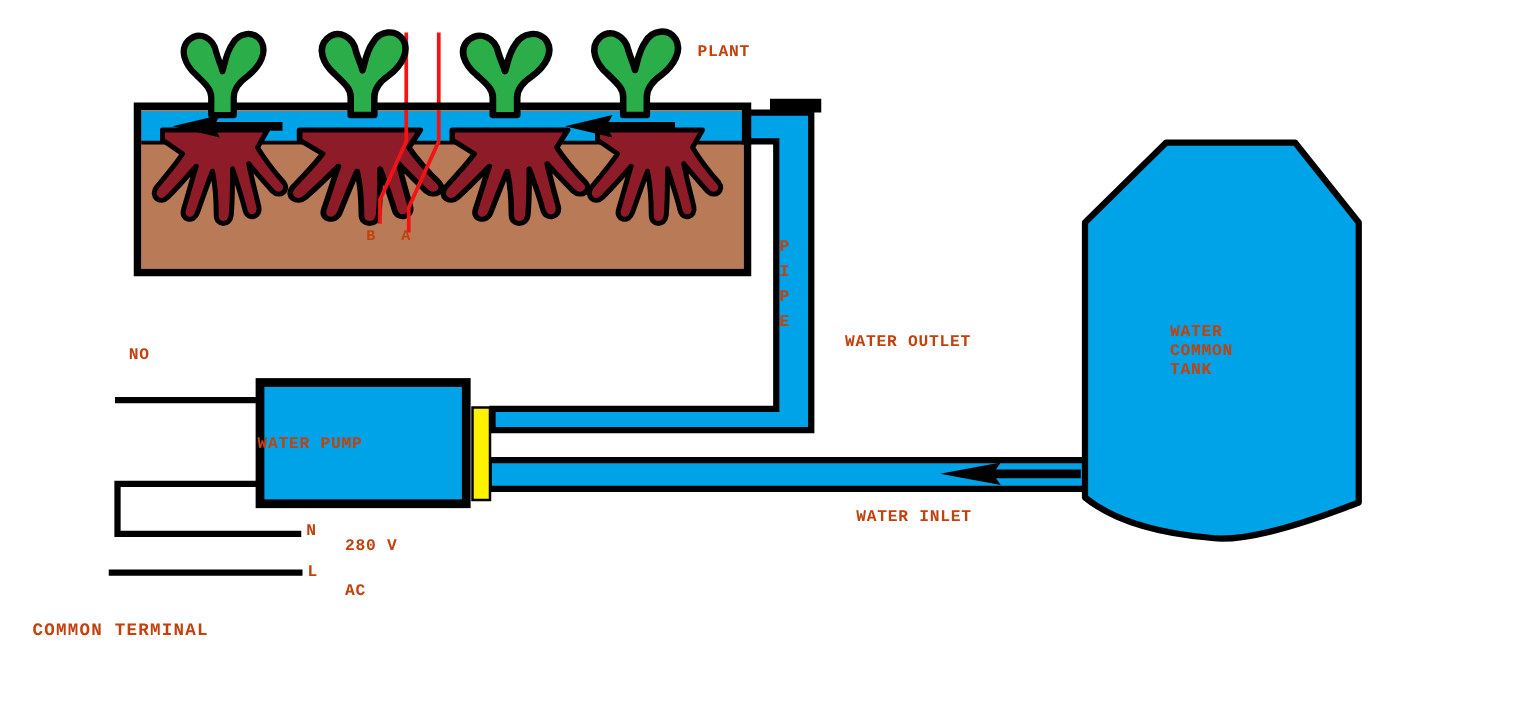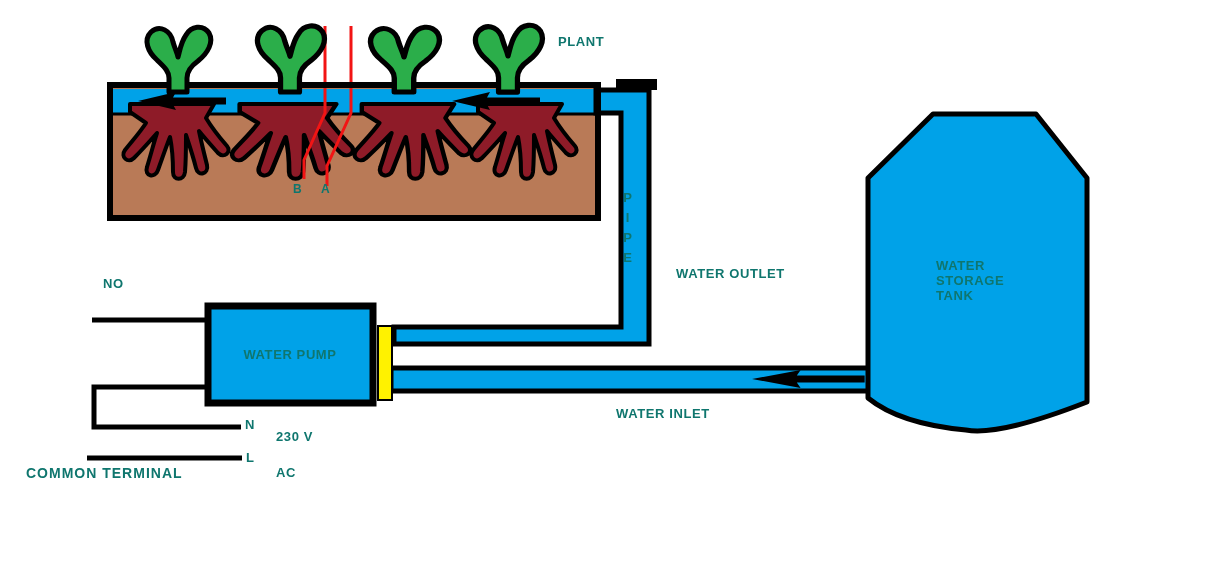--- a/index.html
+++ b/index.html
@@ -2,30 +2,30 @@
 <html><head>
 <meta charset="utf-8">
 <style>
   html,body{margin:0;padding:0;background:#fff;}
   .canvas{
     position:relative;width:1220px;height:573px;background:#ffffff;
     font-family:"DejaVu Serif", serif;overflow:hidden;
   }
   .canvas svg{position:absolute;left:0;top:0;}
   .lbl{
-    position:absolute;font-weight:bold;font-size:13px;color:#0f766e;
+    position:absolute;font-weight:bold;font-size:13px;color:#c2410c;
     letter-spacing:0.6px;white-space:pre-line;line-height:15px;
-    font-family:Liberation Sans, sans-serif;
+    font-family:Liberation Mono, monospace;
   }
   .lbl.small{font-size:12px;}
-  .lbl.big{font-size:14px;letter-spacing:1px;}
+  .lbl.big{font-size:14px;letter-spacing:1px;margin-top:32px;}
   .lbl.vertical{
     writing-mode:vertical-rl;text-orientation:upright;letter-spacing:5px;
   }
-  .lbl.center{text-align:center;}
+  .lbl.center{}
 </style>
 </head>
 <body>
 
 <div class="canvas">
 
   <svg width="1220" height="573" viewBox="0 0 1220 573">
     <defs>
       <path id="plantShape" d="M -9,2 L -9,-12 C -9,-19 -14,-23 -21,-30 C -30,-38 -35,-50 -27,-58 C -18,-66 -7,-59 -5,-48 C -3,-41 -1,-38 0,-33 C 2,-40 3,-48 8,-55 C 13,-64 25,-66 31,-57 C 36,-48 30,-37 20,-29 C 13,-24 9,-19 9,-12 L 9,2 Z" stroke="#000000" stroke-width="5" stroke-linejoin="round"></path>
       <path id="rootShape" d="M -42,-6 L 42,-6 L 34,8 C 40,18 48,28 55,36 C 60,42 52,49 46,43 C 38,34 31,26 27,21 C 29,31 32,43 35,55 C 37,64 26,67 24,58 C 21,46 17,34 14,25 C 14,37 14,50 13,62 C 12,71 1,71 1,62 C 1,49 0,37 -2,27 C -6,37 -10,49 -14,60 C -17,69 -28,66 -25,57 C -21,44 -18,32 -15,23 C -22,31 -30,40 -38,48 C -44,54 -52,47 -47,40 C -39,30 -31,21 -26,13 L -42,2 Z" stroke="#000000" stroke-width="4" stroke-linejoin="round"></path>
@@ -71,34 +71,34 @@
     <use href="#plantShape" transform="translate(508,90) scale(1.05,1.03)" fill="#2BAE4A"></use>
   </svg>
 
   <div class="lbl" style="left:558px;top:34px">PLANT</div>
 
   <div class="lbl vertical" style="left:620px;top:190px">PIPE</div>
 
   <div class="lbl" style="left:676px;top:266px">WATER OUTLET</div>
 
   <div class="lbl" style="left:936px;top:258px">WATER
-STORAGE
+COMMON
 TANK</div>
 
   <div class="lbl center" style="left:206px;top:347px;width:168px">WATER PUMP</div>
 
-  <div class="lbl" style="left:616px;top:406px">WATER INLET</div>
+  <div class="lbl" style="left:685px;top:406px">WATER INLET</div>
 
   <div class="lbl" style="left:103px;top:276px">NO</div>
 
   <div class="lbl" style="left:245px;top:417px">N</div>
 
   <div class="lbl" style="left:246px;top:450px">L</div>
 
-  <div class="lbl" style="left:276px;top:429px">230 V</div>
+  <div class="lbl" style="left:276px;top:429px">280 V</div>
 
   <div class="lbl" style="left:276px;top:465px">AC</div>
 
   <div class="lbl big" style="left:26px;top:466px">COMMON TERMINAL</div>
 
   <div class="lbl small" style="left:293px;top:182px">B</div>
 
   <div class="lbl small" style="left:321px;top:182px">A</div>
 
 </div>

